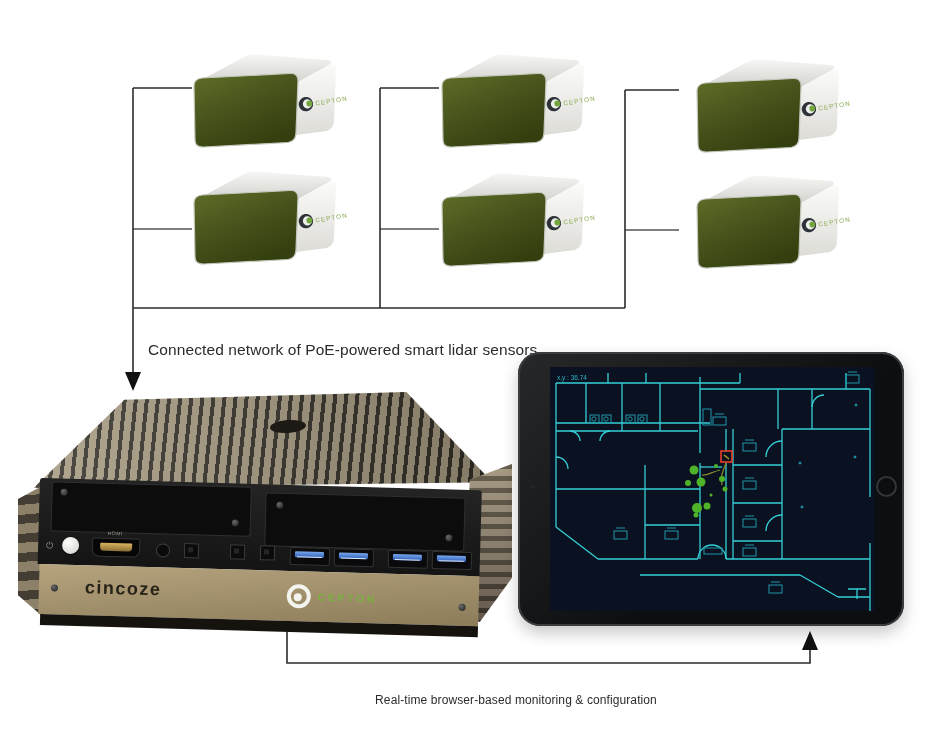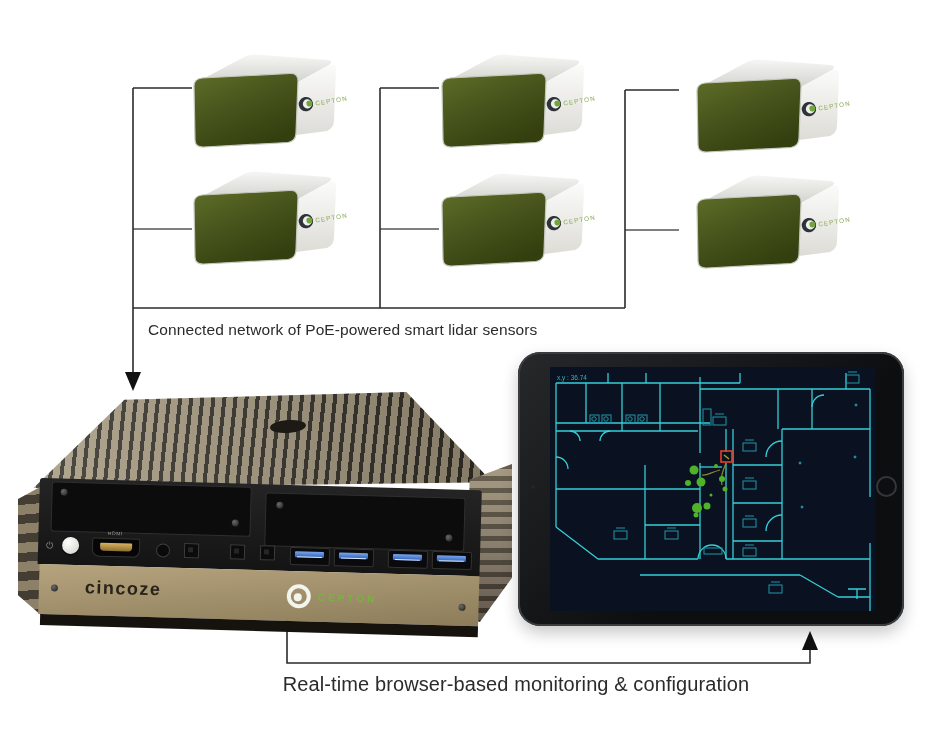--- a/index.html
+++ b/index.html
@@ -3,23 +3,23 @@
 <meta charset="utf-8">
 <style>
   html,body{margin:0;padding:0;background:#ffffff;font-family:"Liberation Sans",sans-serif;}
   #canvas{position:relative;width:950px;height:741px;background:#ffffff;overflow:hidden;}
   .abs{position:absolute;}
 
   
   #connector-svg{position:absolute;left:0;top:0;width:950px;height:741px;}
 
   
-  .caption{position:absolute;color:#2b2b2b;font-size:15.5px;letter-spacing:.1px;}
+  .caption{position:absolute;color:#2b2b2b;font-size:15.5px;letter-spacing:.1px;margin-top:20px;}
   #caption-network{left:148px;top:321px;}
-  #caption-monitor{left:260px;top:673px;width:512px;text-align:center;font-size:20px;}
+  #caption-monitor{left:260px;top:673px;width:512px;text-align:center;font-size:12px;}
 
   
   .sensor{position:absolute;width:165px;height:97px;}
   .sensor svg{width:100%;height:100%;display:block;}
 
   
   #pc{left:18px;top:390px;width:494px;height:242px;}
   #pc-fins{left:6px;top:2px;width:478px;height:98px;
     clip-path:polygon(2% 98%,21% 8%,80% 0%,98% 92%);
     background:repeating-linear-gradient(96deg,#332f28 0 4px,#a79b81 4px 11px);}

